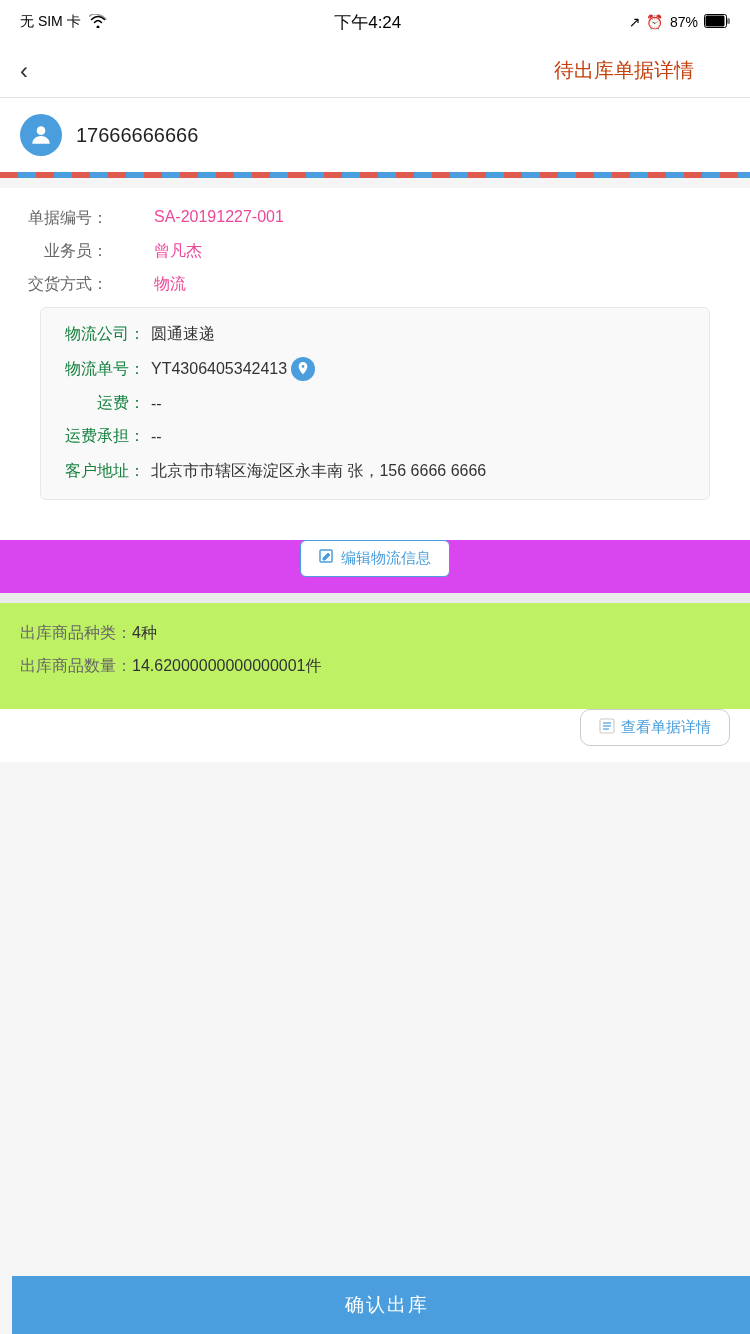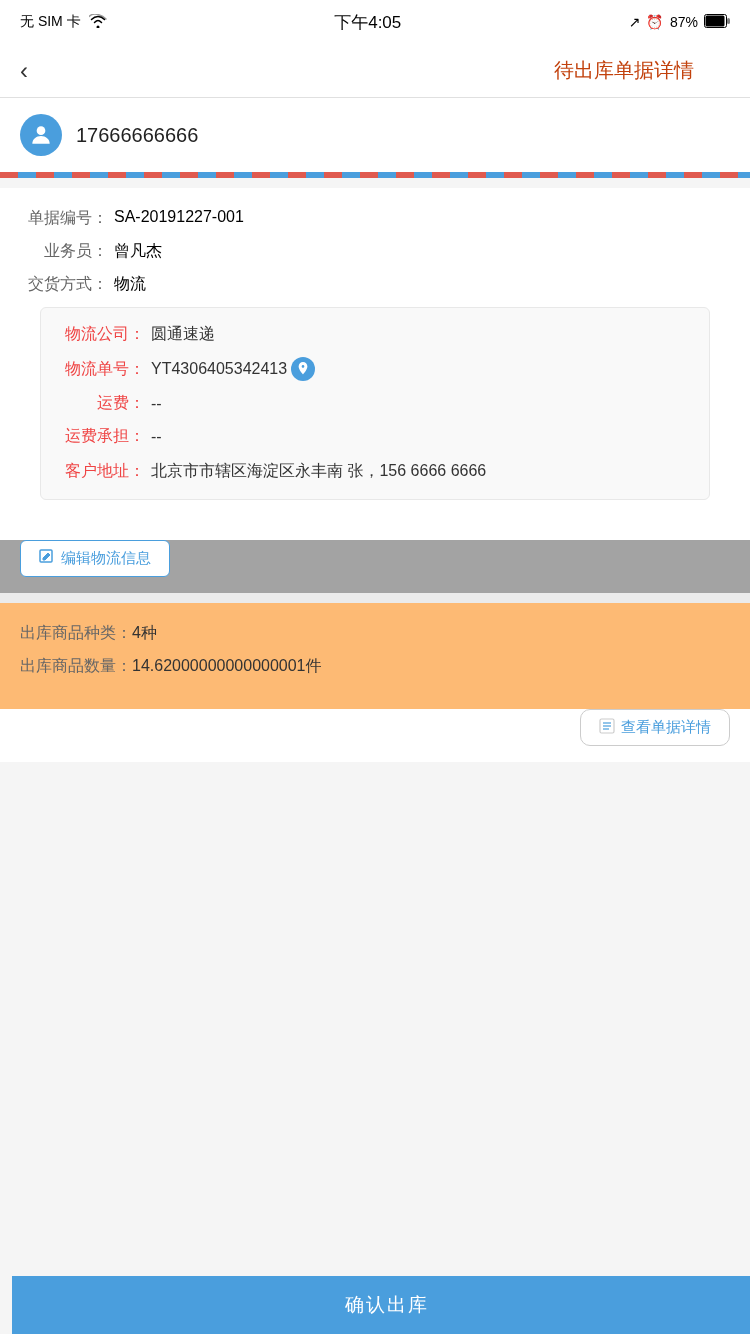--- a/index.html
+++ b/index.html
@@ -100,42 +100,43 @@
       margin-bottom: 12px;
       font-size: 16px;
     }
     .info-label {
       color: #666;
       min-width: 88px;
       text-align: right;
       flex-shrink: 0;
     }
     .info-value {
-      color: #000000;
+      color: #ec4899;
       flex: 1;
       padding-left: 6px;
+      margin-left: 40px;
     }
 
     
     .logistics-card {
       background: #f9f9f9;
       border: 1px solid #e8e8e8;
       border-radius: 6px;
       margin: 10px 20px 20px 20px;
       padding: 16px;
     }
     .logistics-row {
       display: flex;
       align-items: center;
       margin-bottom: 12px;
       font-size: 16px;
     }
     .logistics-row:last-child { margin-bottom: 0; }
     .logistics-label {
-      color: #ef4444;
+      color: #15803d;
       min-width: 88px;
       text-align: right;
       flex-shrink: 0;
     }
     .logistics-value {
       color: #333;
       flex: 1;
       padding-left: 6px;
     }
     .tracking-row {
@@ -152,23 +153,23 @@
       align-items: center;
       justify-content: center;
       cursor: pointer;
       flex-shrink: 0;
     }
     .location-pin svg { width: 14px; height: 14px; }
 
     
     .edit-btn-row {
       display: flex;
-      justify-content: flex-start;
+      justify-content: center;
       padding: 0 20px 16px 20px;
-      background: #a3a3a3;
+      background: #d946ef;
     }
     .edit-btn {
       border: 1px solid #4a9edd;
       background: #fff;
       color: #4a9edd;
       border-radius: 6px;
       padding: 8px 18px;
       font-size: 15px;
       display: flex;
       align-items: center;
@@ -177,21 +178,21 @@
     }
 
     
     .gray-divider {
       height: 10px;
       background: #ebebeb;
     }
 
     
     .goods-section {
-      background: #fdba74;
+      background: #bef264;
       padding: 20px 20px;
       margin-top: 0;
     }
     .goods-row {
       display: flex;
       margin-bottom: 12px;
       font-size: 16px;
     }
     .goods-label {
       color: #666;
@@ -256,21 +257,21 @@
     <span>无 SIM 卡</span>
     <span>
       <svg width="18" height="14" viewBox="0 0 18 14" fill="none">
         <path d="M9 11.5a1.5 1.5 0 110 3 1.5 1.5 0 010-3z" fill="#000"></path>
         <path d="M5.5 8.5C6.8 7.2 8 6.5 9 6.5s2.2.7 3.5 2" stroke="#000" stroke-width="1.5" stroke-linecap="round" fill="none"></path>
         <path d="M2.5 5.5C4.5 3.5 6.8 2.5 9 2.5s4.5 1 6.5 3" stroke="#000" stroke-width="1.5" stroke-linecap="round" fill="none"></path>
         <path d="M0 2.5C2.5 0 5.5-0.5 9 0.5c3.5 1 6 2.5 8 4.5" stroke="#000" stroke-width="1.5" stroke-linecap="round" fill="none" opacity="0.4"></path>
       </svg>
     </span>
   </div>
-  <div class="status-center">下午4:05</div>
+  <div class="status-center">下午4:24</div>
   <div class="status-right">
     <span>↗</span>
     <span>⏰</span>
     <span>87%</span>
     <span>
       <svg width="26" height="14" viewBox="0 0 26 14">
         <rect x="0.5" y="0.5" width="22" height="13" rx="2" stroke="#000" stroke-width="1" fill="none"></rect>
         <rect x="1.5" y="1.5" width="19" height="11" rx="1.5" fill="#000"></rect>
         <rect x="23" y="4" width="3" height="6" rx="1.5" fill="#000" opacity="0.5"></rect>
       </svg>

